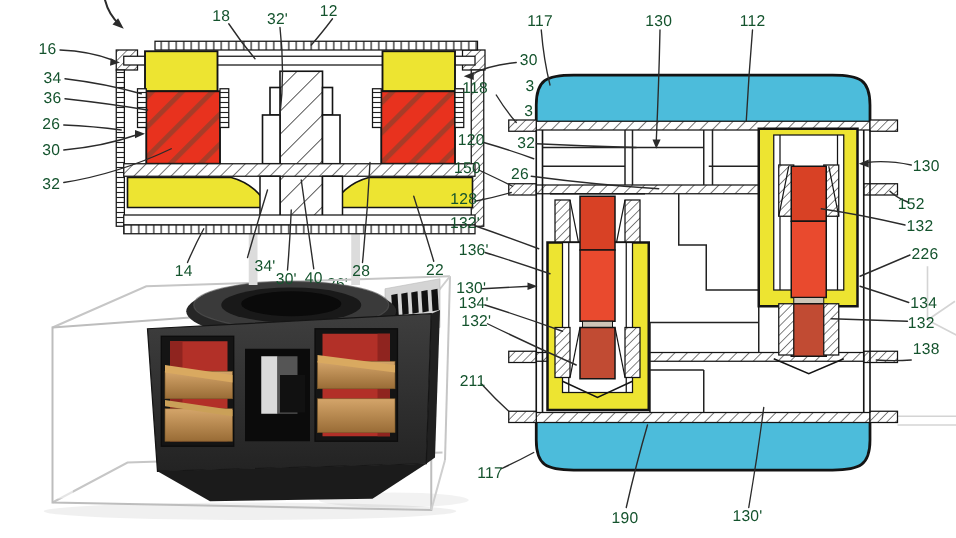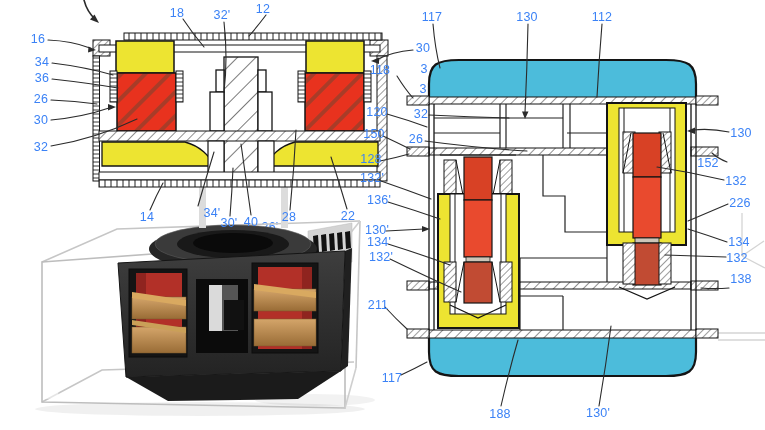--- a/index.html
+++ b/index.html
@@ -1,20 +1,20 @@
 <!DOCTYPE html>
 <html><head>
 <meta charset="utf-8">
 <style>
   html,body{margin:0;padding:0;background:#fff;}
   .stage{position:relative;width:765px;height:430px;background:#fff;overflow:hidden;
          font-family:"Liberation Sans",sans-serif;}
   svg.art{position:absolute;left:0;top:0;z-index:1;}
   .lbl{position:absolute;transform:translate(-50%,-50%);font-family:"Liberation Sans",sans-serif;
-       font-size:12.5px;color:#3b82f6;white-space:nowrap;z-index:3;letter-spacing:.2px;}
+       font-size:12.5px;color:#14532d;white-space:nowrap;z-index:3;letter-spacing:.2px;}
   .lbl-under{z-index:0;}
 </style>
 </head>
 <body>
 
 <div class="stage">
 
 <svg class="art" width="765" height="430" viewBox="0 0 765 430">
   <defs>
     <pattern id="h45" patternUnits="userSpaceOnUse" width="7" height="7" patternTransform="rotate(45)">
@@ -343,23 +343,23 @@
 <span class="lbl" style="left:371px;top:159px">128</span>
 <span class="lbl" style="left:372px;top:178px">132'</span>
 <span class="lbl" style="left:379px;top:200px">136'</span>
 <span class="lbl" style="left:377px;top:230px">130'</span>
 <span class="lbl" style="left:379px;top:242px">134'</span>
 <span class="lbl" style="left:381px;top:257px">132'</span>
 <span class="lbl" style="left:378px;top:305px">211</span>
 <span class="lbl" style="left:392px;top:378px">117</span>
 
 <span class="lbl" style="left:741px;top:133px">130</span>
-<span class="lbl" style="left:708px;top:163px">152</span>
+<span class="lbl" style="left:729px;top:163px">152</span>
 <span class="lbl" style="left:736px;top:181px">132</span>
 <span class="lbl" style="left:740px;top:203px">226</span>
 <span class="lbl" style="left:739px;top:242px">134</span>
 <span class="lbl" style="left:737px;top:258px">132</span>
 <span class="lbl" style="left:741px;top:279px">138</span>
 
-<span class="lbl" style="left:500px;top:414px">188</span>
+<span class="lbl" style="left:500px;top:414px">190</span>
 <span class="lbl" style="left:598px;top:413px">130'</span>
 
 </div>
 
 </body></html>

